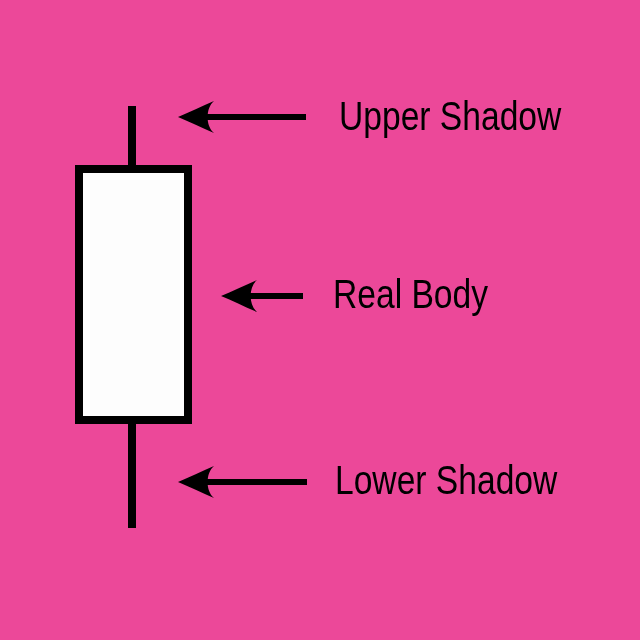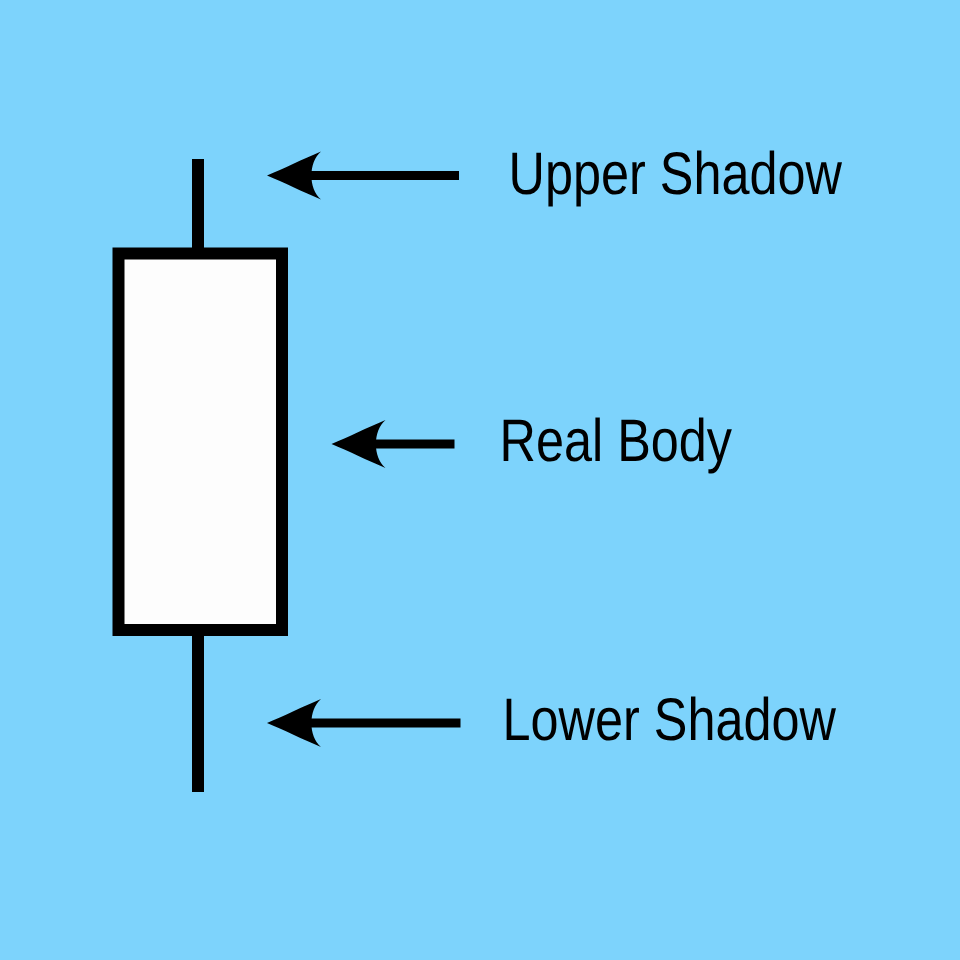--- a/index.html
+++ b/index.html
@@ -30,21 +30,21 @@
     transform-origin: 0 0;
     letter-spacing: 0;
   }
   .label-upper { left: 339px; top: 96px; }
   .label-body  { left: 333px; top: 274px; }
   .label-lower { left: 335px; top: 460px; }
 </style>
 </head>
 <body>
 
-<div class="canvas" style="background: #7dd3fc;">
+<div class="canvas" style="background: #ec4899;">
 
   <svg class="diagram-svg" viewBox="0 0 640 640" xmlns="http://www.w3.org/2000/svg">
 
     <g fill="none" stroke="#000000">
       <line x1="132" y1="106" x2="132" y2="169" stroke-width="8"></line>
       <line x1="132" y1="420" x2="132" y2="528" stroke-width="8"></line>
       <rect x="79" y="169" width="109" height="251" stroke-width="8" fill="#fdfdfd"></rect>
     </g>
 
     <g stroke="#000000">

